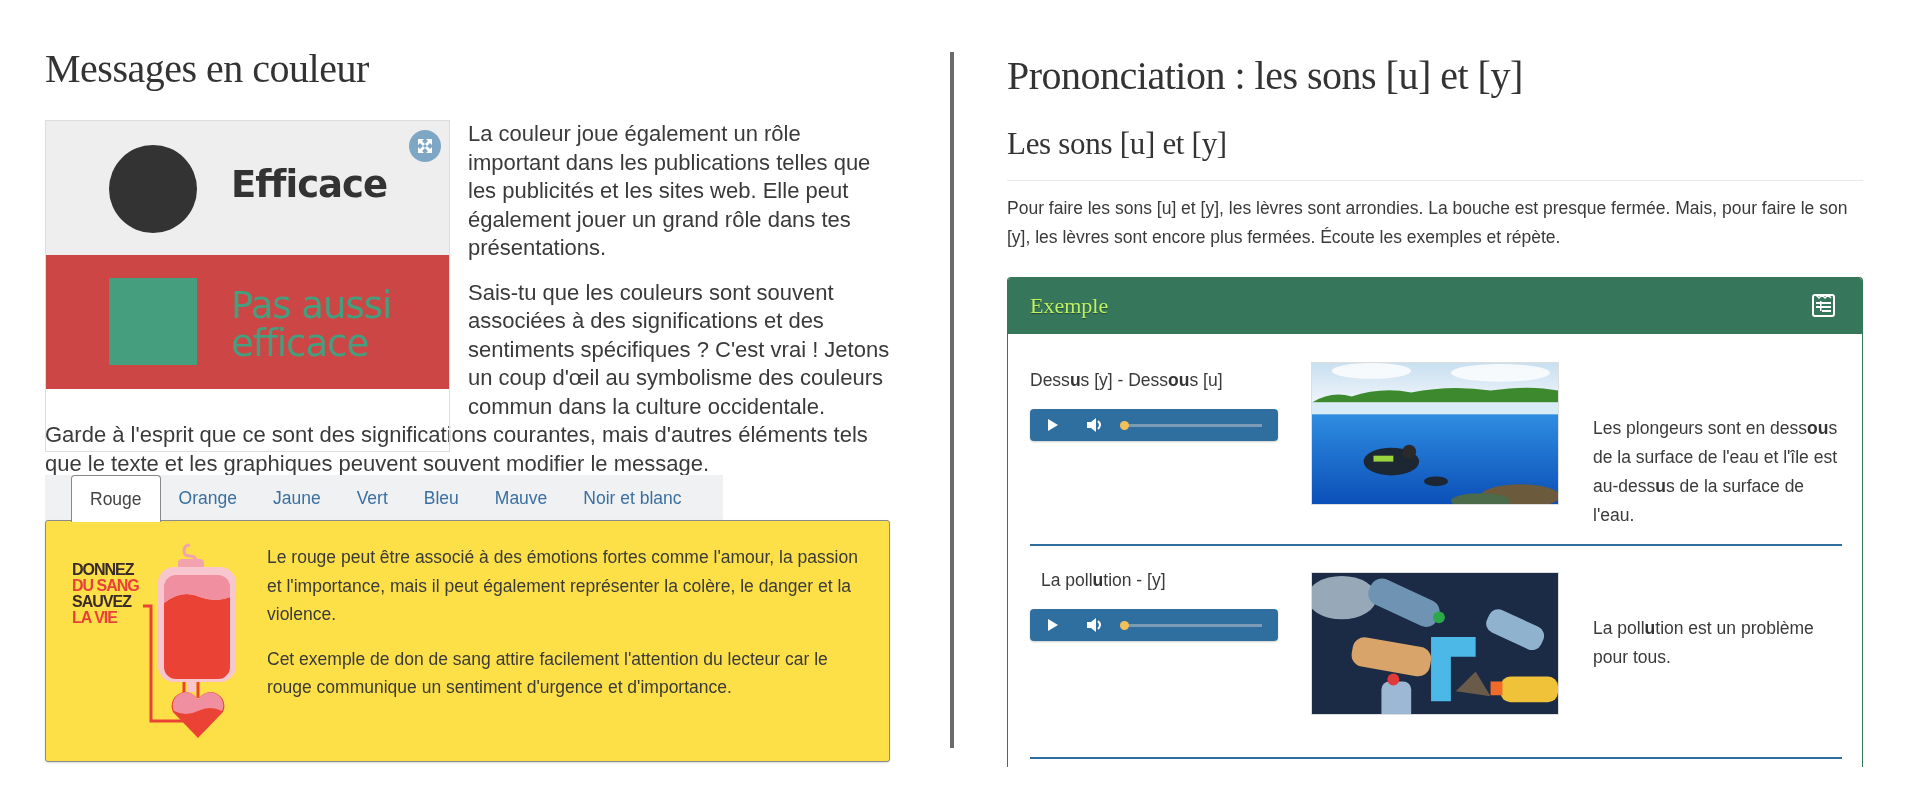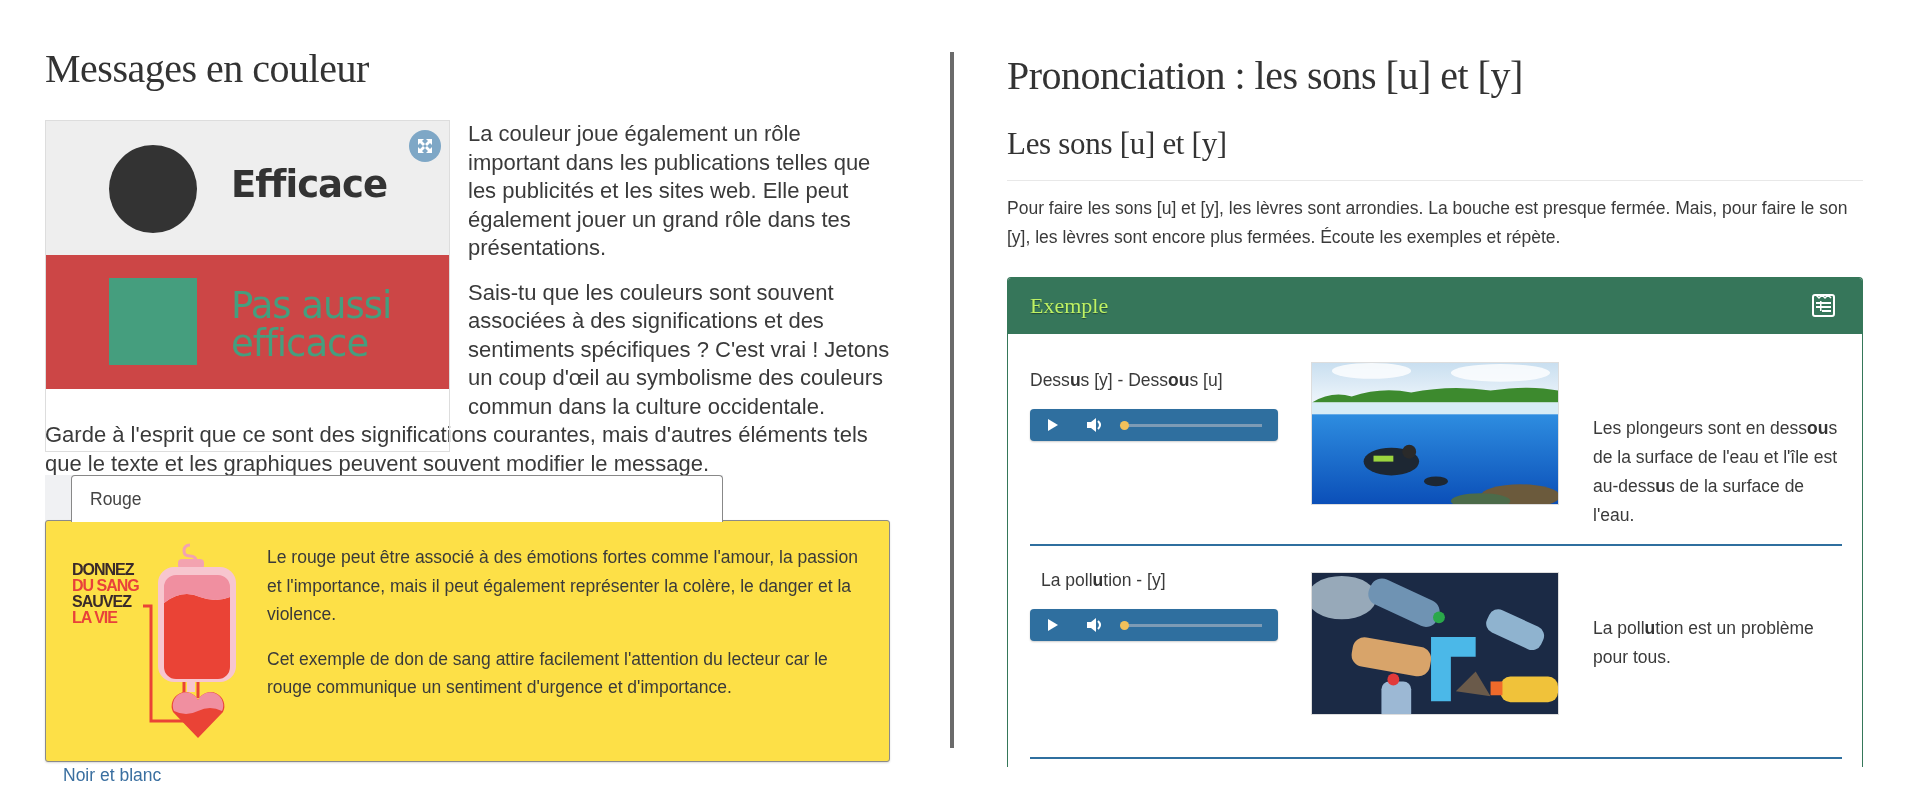--- a/index.html
+++ b/index.html
@@ -30,21 +30,21 @@
     background: #7ea7c6; display: flex; align-items: center; justify-content: center; cursor: pointer;
   }
   .intro-text {
     position: absolute; left: 0; top: 120px; width: 845px;
     font-size: 22px; line-height: 28.5px; color: #3a3a3a;
   }
   .intro-text .float { float: left; width: 423px; height: 278px; }
   .intro-text p { margin-bottom: 16px; }
 
   
-  .tabs { position: absolute; left: 0; top: 475px; height: 46px; width: 678px; background: #f0f1f3; display: flex; flex-direction: column; }
+  .tabs { position: absolute; left: 0; top: 475px; height: 46px; width: 678px; background: #f0f1f3; display: flex; }
   .tab { height: 46px; padding: 0 18px; font-size: 17.5px; line-height: 46px; color: #3a6fa0; cursor: pointer; }
   .tab:first-child { margin-left: 26px; }
   .tab.active {
     background: #ffffff; color: #444; border: 1px solid #888; border-bottom: none;
     border-radius: 4px 4px 0 0; height: 47px; position: relative; z-index: 2;
   }
   .tab-panel {
     position: absolute; left: 0; top: 520px; width: 845px; height: 242px;
     border: 1px solid #8a8a8a; border-radius: 3px; background: #fde047;
     box-shadow: 0 1px 2px rgba(0,0,0,0.15);

